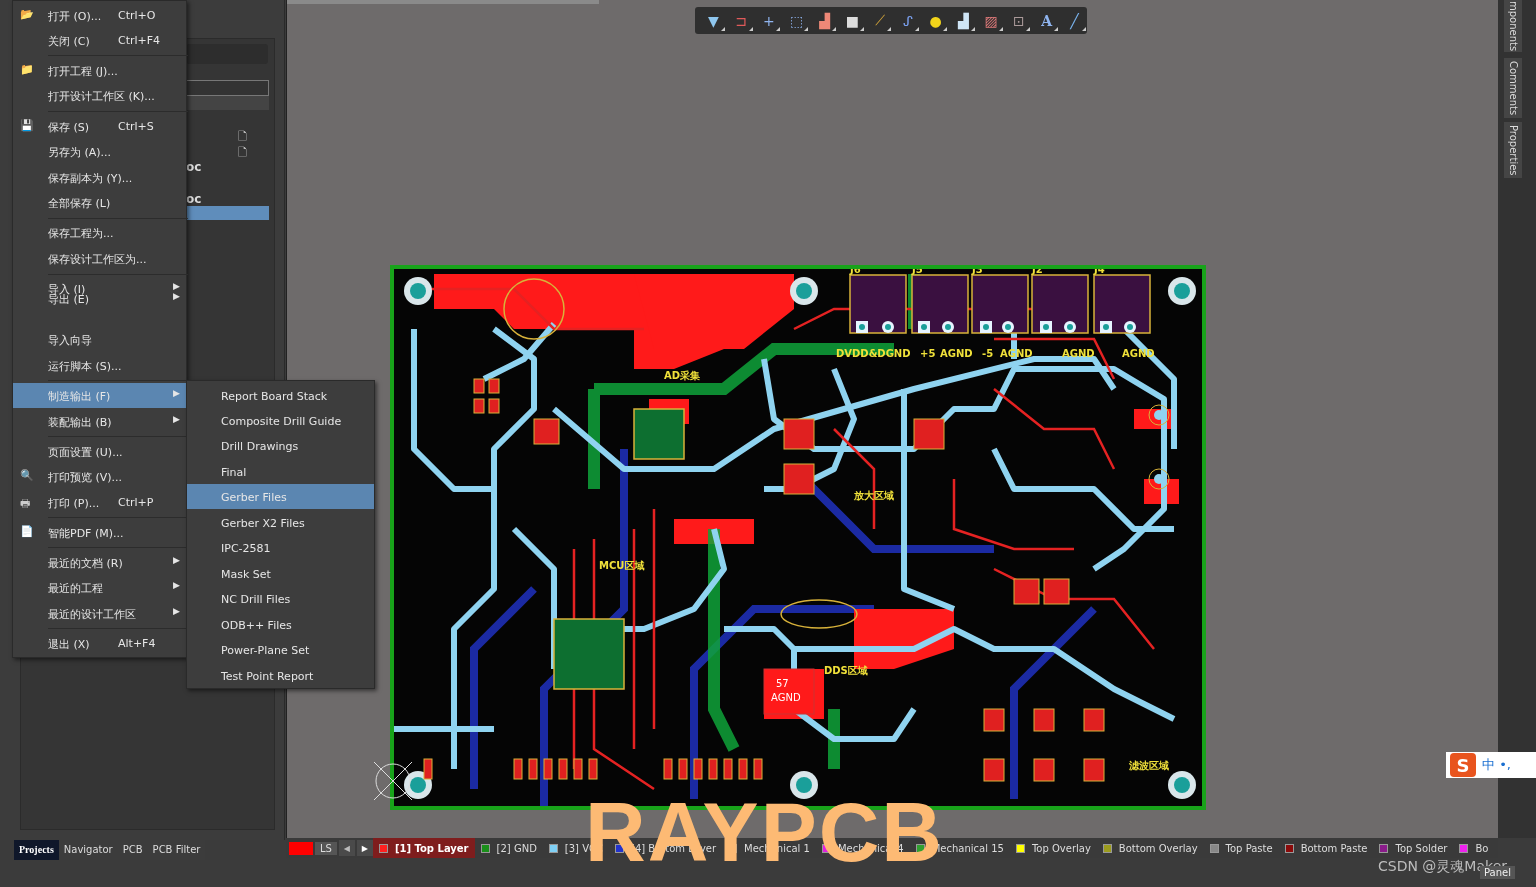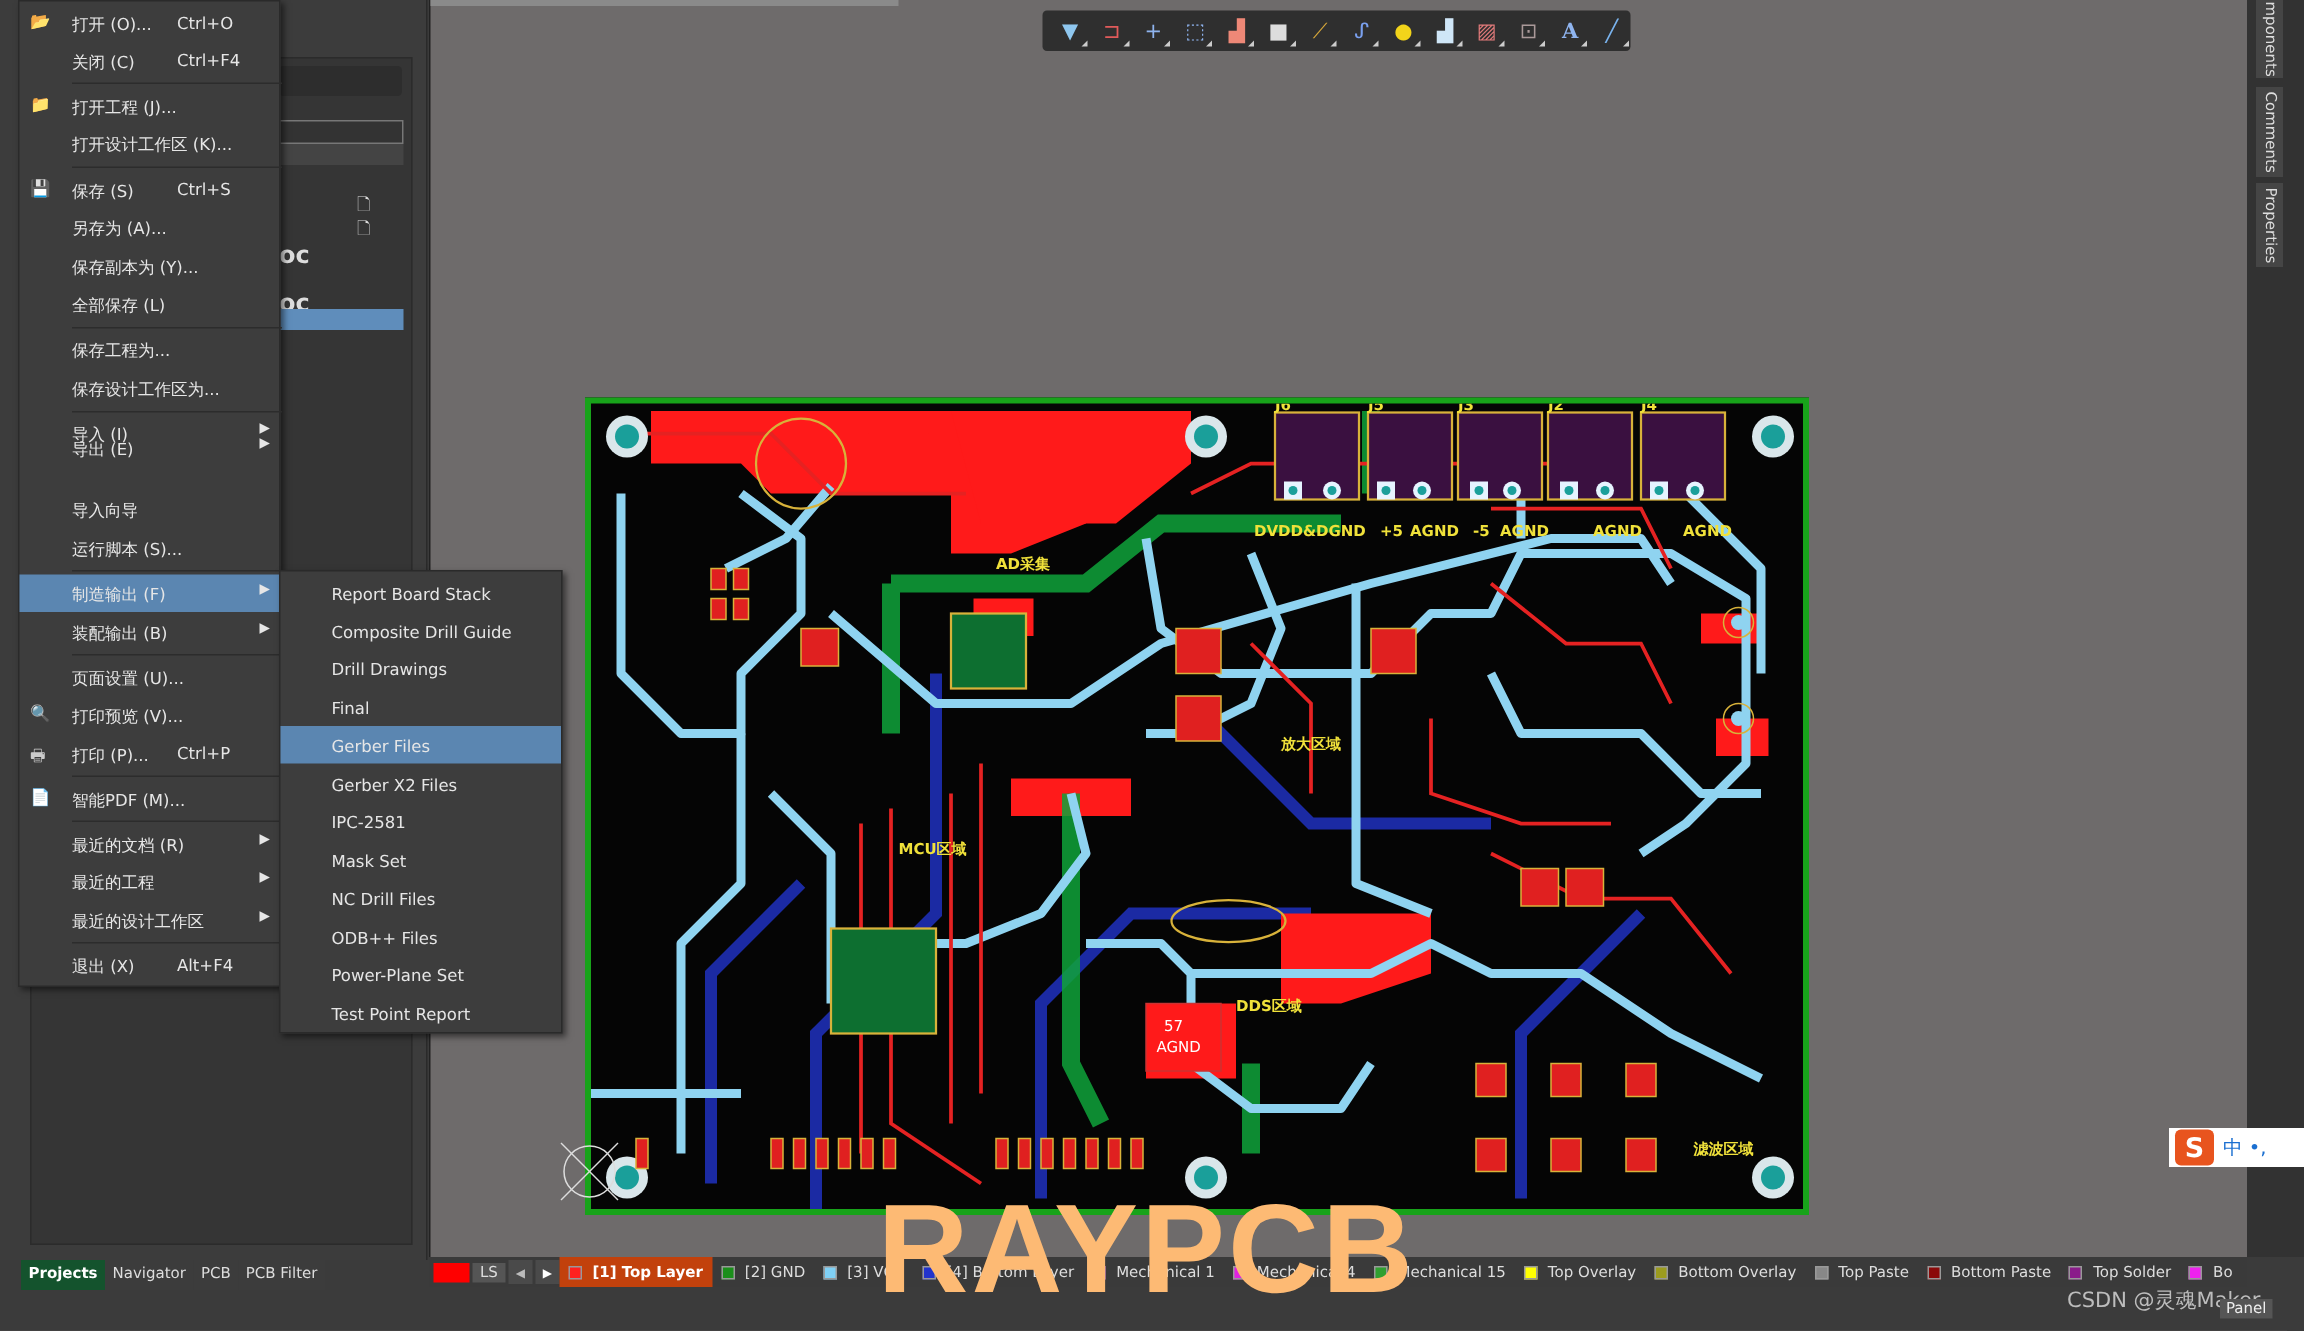--- a/index.html
+++ b/index.html
@@ -6,26 +6,26 @@
   html, body { width: 1536px; height: 887px; overflow: hidden; background: #3a3a3a; font-family: "DejaVu Sans", sans-serif; }
   .app { position: relative; width: 1536px; height: 887px; background: #3b3b3b; }
 
   
   .left-panel { position: absolute; left: 0; top: 0; width: 285px; height: 840px; background: #3c3c3c; border-right: 1px solid #2a2a2a; }
   .left-panel .inner { position: absolute; left: 20px; top: 38px; width: 255px; height: 792px; background: #353535; border: 1px solid #2b2b2b; }
   .left-panel .searchbar { position: absolute; left: 186px; top: 44px; width: 82px; height: 20px; background: #2d2d2d; border-radius: 3px; }
   .left-panel .inputbar { position: absolute; left: 186px; top: 80px; width: 83px; height: 16px; border: 1px solid #777; background: #333; }
   .left-panel .inputbar2 { position: absolute; left: 186px; top: 96px; width: 83px; height: 14px; background: #444; }
   .left-panel .doc-icon { position: absolute; font-size: 11px; color: #ddd; }
-  .left-panel .ftxt { position: absolute; left: 186px; font-size: 16px; color: #ddd; font-weight: bold; }
+  .left-panel .ftxt { position: absolute; left: 186px; font-size: 12px; color: #ddd; font-weight: bold; }
   .left-panel .sel { position: absolute; left: 186px; top: 206px; width: 83px; height: 14px; background: #5f8dbb; }
 
   .left-tabs { position: absolute; left: 14px; top: 840px; height: 20px; display: flex; }
   .left-tabs .tab { font-size: 10px; color: #ddd; padding: 4px 5px; background: #3c3c3c; }
-  .left-tabs .tab.active { background: #14532d; color: #fff; font-weight: bold; }
+  .left-tabs .tab.active { background: #0f172a; color: #fff; font-weight: bold; font-family: Liberation Serif, serif; }
 
   .statusbar { position: absolute; left: 0; top: 862px; width: 1536px; height: 25px; background: #3a3a3a; font-size: 10px; color: #ddd; }
   .statusbar span { position: absolute; top: 7px; }
 
   
   .canvas { position: absolute; left: 286px; top: 0; width: 1212px; height: 838px; background: #6e6b6b; border-left: 1px solid #222; }
   .canvas .tophdr { position: absolute; left: 0; top: 0; width: 312px; height: 4px; background: #8a8a8a; }
 
   .toolbar { position: absolute; left: 695px; top: 7px; width: 392px; height: 27px; background: #2f2f2f; border-radius: 3px; display: flex; align-items: center; padding-left: 6px; gap: 3px; }
   .tb-btn { width: 25px; height: 22px; display: flex; align-items: center; justify-content: center; font-size: 14px; position: relative; color: #8fc7ef; }
@@ -37,21 +37,21 @@
   
   .board { position: absolute; left: 390px; top: 237px; width: 816px; height: 545px; background: #050505; border: 4px solid #18a31a; overflow: hidden; margin-top: 28px; }
   .board svg { position: absolute; left: 0; top: 0; }
 
   
   .layerbar { position: absolute; left: 286px; top: 838px; width: 1212px; height: 20px; background: #3a3a3a; display: flex; align-items: center; font-size: 10px; color: #ddd; white-space: nowrap; overflow: hidden; }
   .ls-swatch { width: 24px; height: 13px; background: #ff0000; margin-left: 3px; }
   .ls-label { background: #555; padding: 1px 5px; margin-left: 2px; }
   .nav-btn { width: 16px; height: 16px; background: #4a4a4a; margin-left: 2px; display: flex; align-items: center; justify-content: center; font-size: 8px; color: #bbb; }
   .layer-item { display: flex; align-items: center; padding: 0 6px; height: 20px; }
-  .layer-item.active { background: #c2410c; font-weight: bold; color: #fff; }
+  .layer-item.active { background: #7f1d1d; font-weight: bold; color: #fff; }
   .layer-sw { width: 9px; height: 9px; margin-right: 7px; border: 1px solid #999; }
 
   
   .file-menu { position: absolute; left: 12px; top: 0; width: 175px; height: 658px; background: #3d3d3d; border: 1px solid #2a2a2a; box-shadow: 2px 2px 4px rgba(0,0,0,0.5); }
   .mi { position: absolute; left: 0; width: 175px; height: 25px; font-size: 11px; color: #e6e6e6; }
   .mi .lbl { position: absolute; left: 35px; top: 6px; }
   .mi .sc { position: absolute; left: 105px; top: 6px; }
   .mi .arr { position: absolute; right: 8px; top: 5px; font-size: 9px; }
   .mi .ic { position: absolute; left: 7px; top: 5px; width: 15px; height: 14px; font-size: 11px; }
   .mi.hl { background: #5b86b1; }

